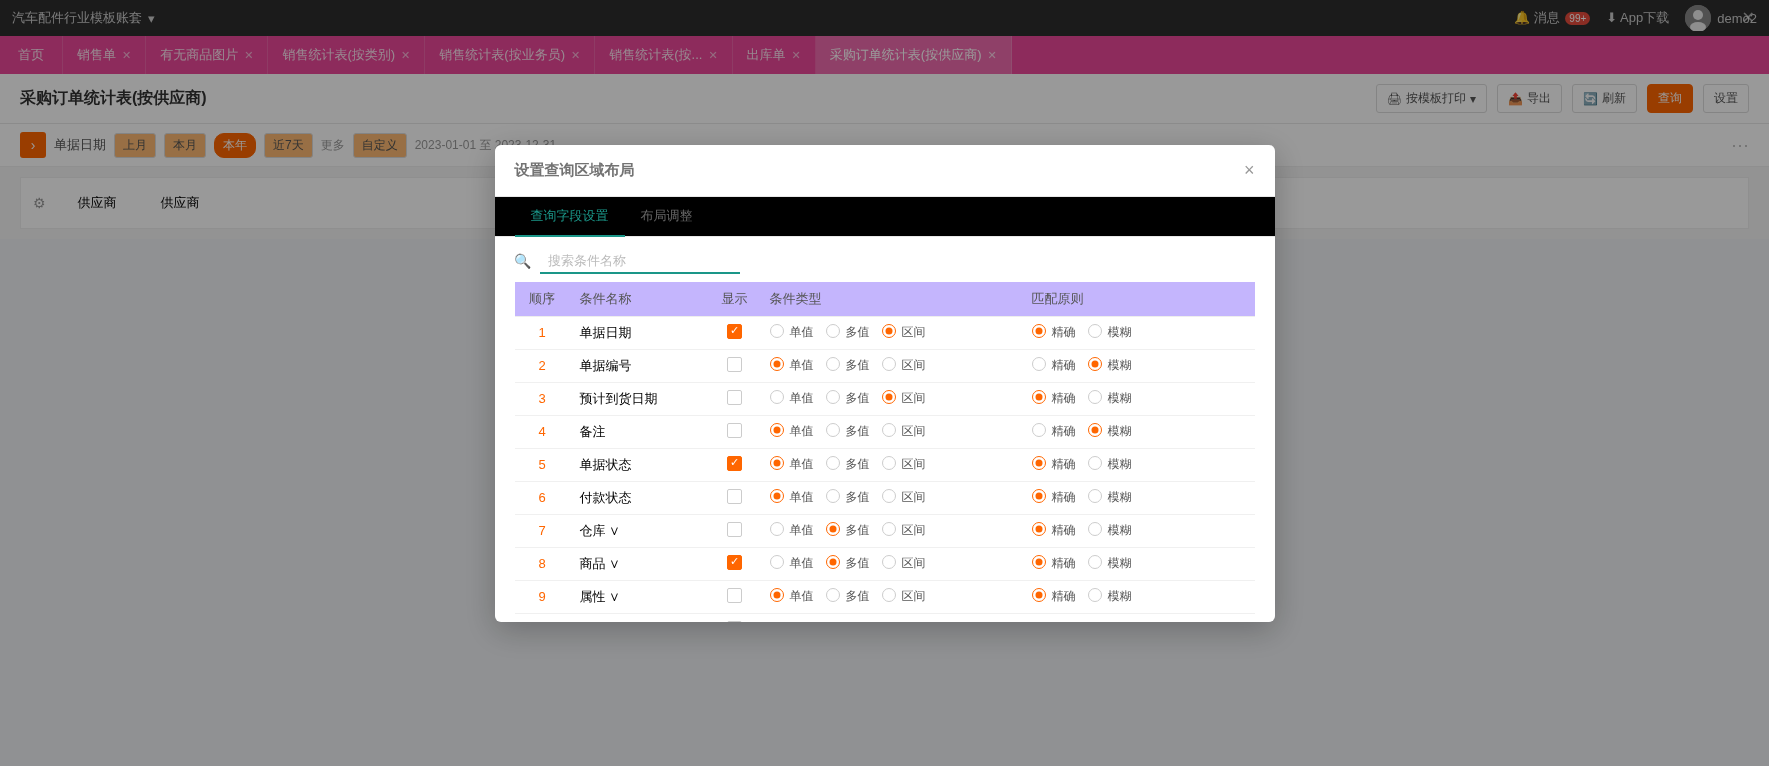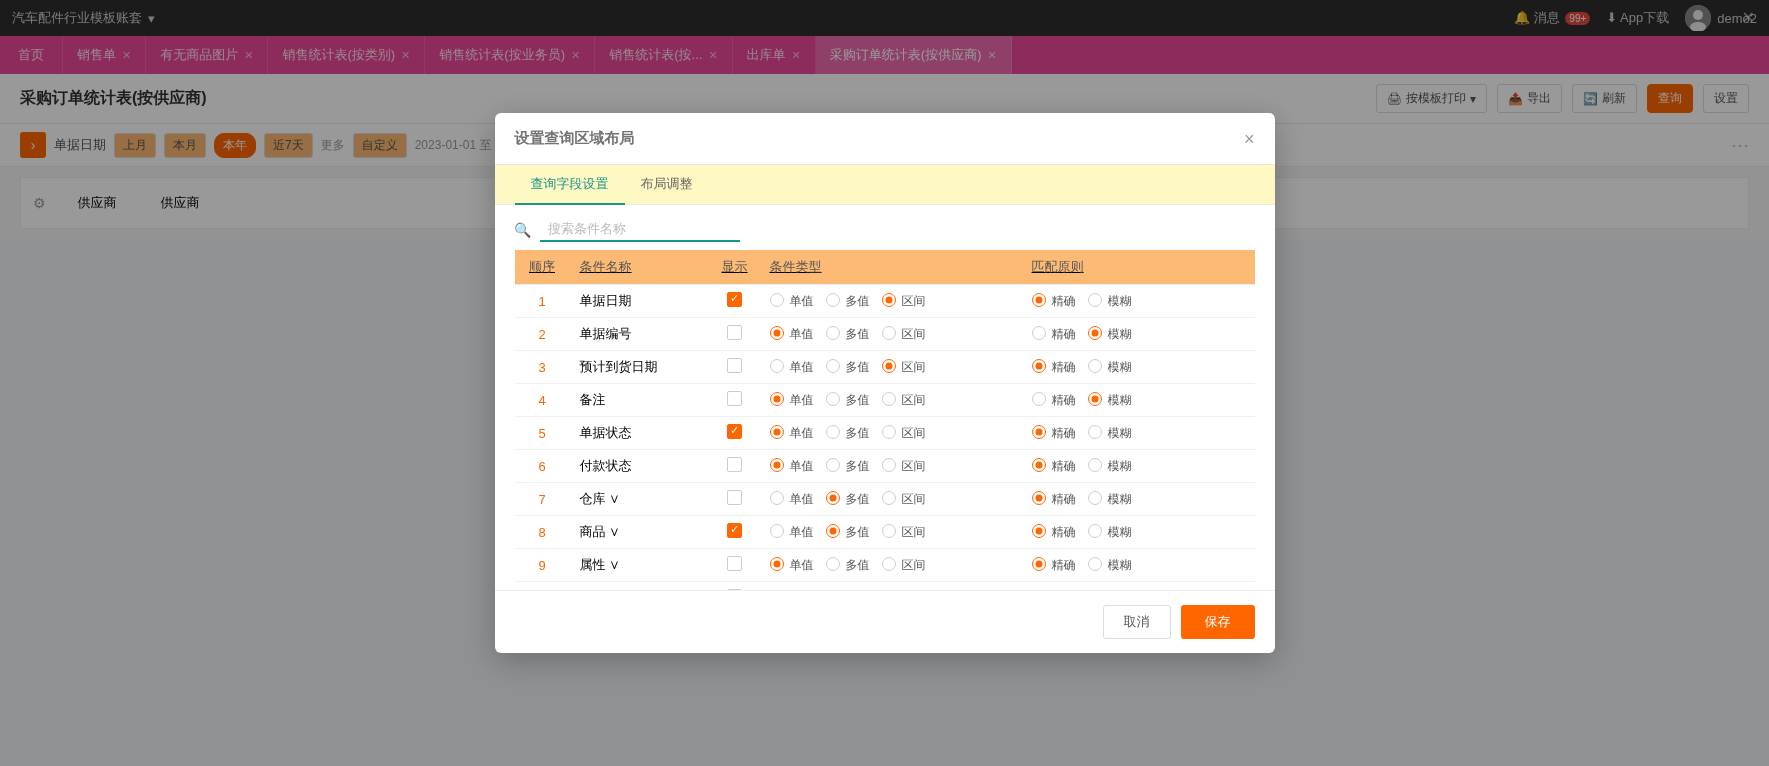--- a/index.html
+++ b/index.html
@@ -115,21 +115,21 @@
       justify-content: space-between;
     }
     .dialog-title { font-size: 15px; font-weight: bold; color: #737373; }
     .dialog-close { cursor: pointer; color: #999; font-size: 18px; line-height: 1; }
 
     
     .dialog-tabs {
       display: flex;
       padding: 0 20px;
       border-bottom: 1px solid #e8e8e8;
-      background: #fef9c3;
+      background: #000000;
     }
     .dialog-tab {
       padding: 10px 16px;
       font-size: 13px;
       cursor: pointer;
       color: #666;
       border-bottom: 2px solid transparent;
       margin-bottom: -1px;
     }
     .dialog-tab.active {
@@ -162,22 +162,21 @@
       flex: 1;
       overflow: hidden;
       padding: 0 20px;
     }
     .conditions-table {
       width: 100%;
       border-collapse: collapse;
       font-size: 13px;
     }
     .conditions-table thead tr {
-      background: #fdba74;
-      text-decoration: underline;
+      background: #c4b5fd;
     }
     .conditions-table th {
       padding: 8px 10px;
       text-align: left;
       color: #555;
       font-weight: normal;
       border-bottom: 1px solid #eee;
     }
     .conditions-table td {
       padding: 7px 10px;
@@ -737,19 +736,15 @@
                       <span class="radio-label">模糊</span>
                     </div>
                   </div>
                 </td>
               </tr>
             </tbody>
         </table>
       </div>
     </div>
 
-    <div class="dialog-footer">
-      <button class="btn-cancel">取消</button>
-      <button class="btn-save">保存</button>
-    </div>
 
   </div>
 </div>
 
 </body></html>

